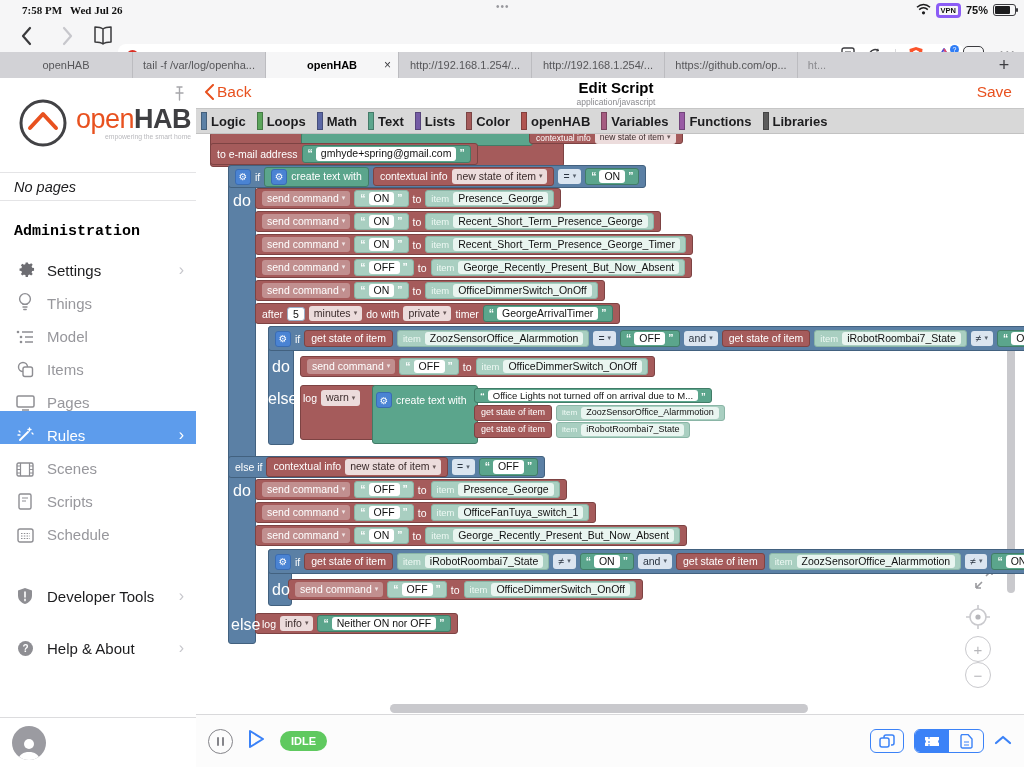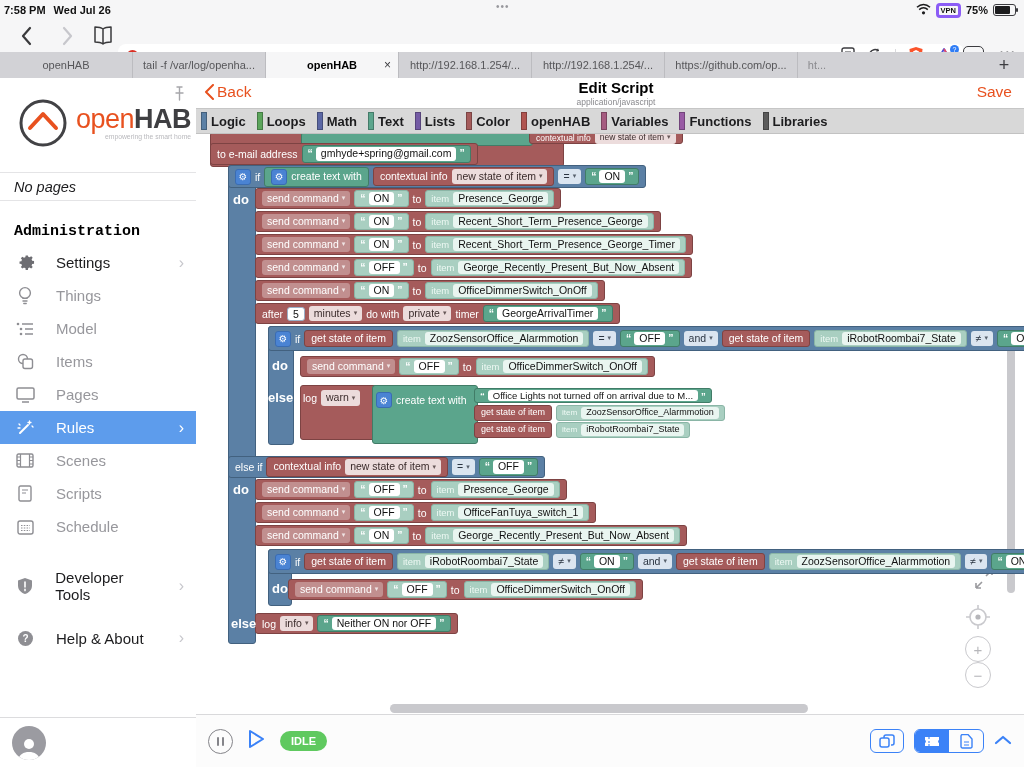--- a/index.html
+++ b/index.html
@@ -2,21 +2,21 @@
 <html><head>
 <meta charset="utf-8">
 <style>
   html,body{margin:0;padding:0;}
   body{width:1024px;height:767px;overflow:hidden;position:relative;background:#fff;
        font-family:"Liberation Sans",sans-serif;-webkit-font-smoothing:antialiased;}
   .abs{position:absolute;}
   
   #statusbar{position:absolute;left:0;top:0;width:1024px;height:20px;background:#f6f6f7;
              display:flex;align-items:center;font-size:11px;color:#111;}
-  #sb-left{display:flex;gap:8px;padding-left:4px;font-weight:bold;}
+  #sb-left{display:flex;gap:8px;padding-left:22px;font-weight:bold;font-family:Liberation Serif, serif;}
   #sb-dots{position:absolute;left:496px;top:1px;color:#98989d;font-size:10px;letter-spacing:1px;}
   #sb-right{position:absolute;right:8px;top:0;height:20px;display:flex;align-items:center;gap:5px;font-weight:bold;}
   .vpn-badge{border:3px solid #8b5cf6;border-radius:4px;font-size:7.5px;font-weight:bold;padding:0 2px;line-height:9px;}
   .batt{width:21px;height:10px;border:1px solid #3c3c40;border-radius:3px;position:relative;}
   .batt i{position:absolute;left:1px;top:1px;bottom:1px;width:70%;background:#1c1c1e;border-radius:1px;}
   .batt:after{content:"";position:absolute;right:-3px;top:3px;width:2px;height:4px;background:#3c3c40;border-radius:1px;}
   
   #toolbar{position:absolute;left:0;top:20px;width:1024px;height:32px;background:#f6f6f7;}
   .nav-ico{position:absolute;top:4px;}
   #urlpill{position:absolute;left:118px;top:24px;width:846px;height:25px;background:#fff;border-radius:8px;
@@ -43,21 +43,21 @@
   #logo-wrap{position:relative;height:94px;border-bottom:1px solid #e4e4e6;}
   #pin{position:absolute;right:10px;top:8px;color:#a6a6aa;}
   #logo{position:absolute;left:18px;top:20px;display:flex;align-items:center;}
   #logo-txt{margin-left:8px;line-height:1;}
   #logo-open{color:#e8511f;font-size:27px;letter-spacing:-.5px;}
   #logo-hab{color:#3f3f42;font-size:27px;font-weight:bold;letter-spacing:-.5px;}
   #logo-tag{font-size:6.8px;color:#b9b9bd;text-align:right;margin-top:1px;}
   #nopages{height:27px;display:flex;align-items:center;padding-left:14px;font-size:14.5px;font-style:italic;
            color:#1c1c1e;border-bottom:1px solid #e4e4e6;}
   #adminhdr{padding:22px 0 6px 14px;font-size:15px;font-weight:bold;color:#000;font-family:Liberation Mono, monospace;}
-  .mi{height:33px;display:flex;align-items:center;padding-left:14px;gap:20px;font-size:15px;color:#97979c;}
+  .mi{height:33px;display:flex;align-items:flex-end;padding-left:14px;gap:11px;font-size:15px;color:#97979c;}
   .mi .ic{width:22px;display:flex;justify-content:center;color:#8e8e93;}
   .mi .chev{margin-left:auto;margin-right:12px;color:#c7c7cc;font-size:16px;}
   .mi.dark{color:#1c1c1e;}
   .mi.dark .ic{color:#6d6d72;}
   .mi.active{background:#5d9cec;color:#fff;}
   .mi.active .ic,.mi.active .chev{color:#fff;}
   #side-tools{margin-top:24px;}
   #side-tools .mi{height:38px;margin-bottom:14px;color:#1c1c1e;}
   #userrow{margin-top:auto;border-top:1px solid #dcdcde;height:49px;display:flex;align-items:center;gap:9px;
            padding-left:12px;}
@@ -104,21 +104,21 @@
   .sfield{background:#fff;border-radius:3px;padding:0 5px;color:#111;}
   .itemblk{display:inline-flex;align-items:center;gap:4px;background:#a9cfc1;border:1px solid #8ab5a6;
            border-radius:3px;padding:1px 5px;line-height:1.25;}
   .itemlbl{color:#eef9f4;font-size:.9em;}
   .ifield{background:#e9f5f0;border-radius:3px;padding:0 5px;color:#111;}
   .redchip{display:inline-flex;gap:4px;align-items:center;background:#a55b5b;border:1px solid #7d4343;
            border-radius:3px;padding:1px 6px;color:#fff;line-height:1.25;}
   .grnchip{display:inline-flex;gap:4px;align-items:center;background:#5ba58c;border:1px solid #417c67;
            border-radius:3px;padding:1px 6px;color:#fff;line-height:1.25;}
   .numf{background:#fff;border:1px solid #9bb0c8;border-radius:3px;padding:0 5px;color:#111;}
-  .cap{position:absolute;color:#fff;font-size:13px;font-weight:bold;}
+  .cap{position:absolute;color:#fff;font-size:16px;}
   
   .wsctl{position:absolute;color:#c0c0c4;}
   .circbtn{width:26px;height:26px;border:1.6px solid #c9c9cd;border-radius:50%;display:flex;align-items:center;
            justify-content:center;color:#b6b6ba;font-size:15px;box-sizing:border-box;background:#fff;}
   
   #bottombar{position:absolute;left:0;right:0;bottom:0;height:53px;background:#fcfcfc;border-top:1px solid #d9d9db;
              display:flex;align-items:center;padding:0 12px;box-sizing:border-box;gap:14px;}
   #pause-btn{width:25px;height:25px;border:1.5px solid #85858a;border-radius:50%;display:flex;align-items:center;
              justify-content:center;gap:2.5px;box-sizing:border-box;}
   #pause-btn i{width:2.5px;height:9px;background:#85858a;border-radius:1px;}

